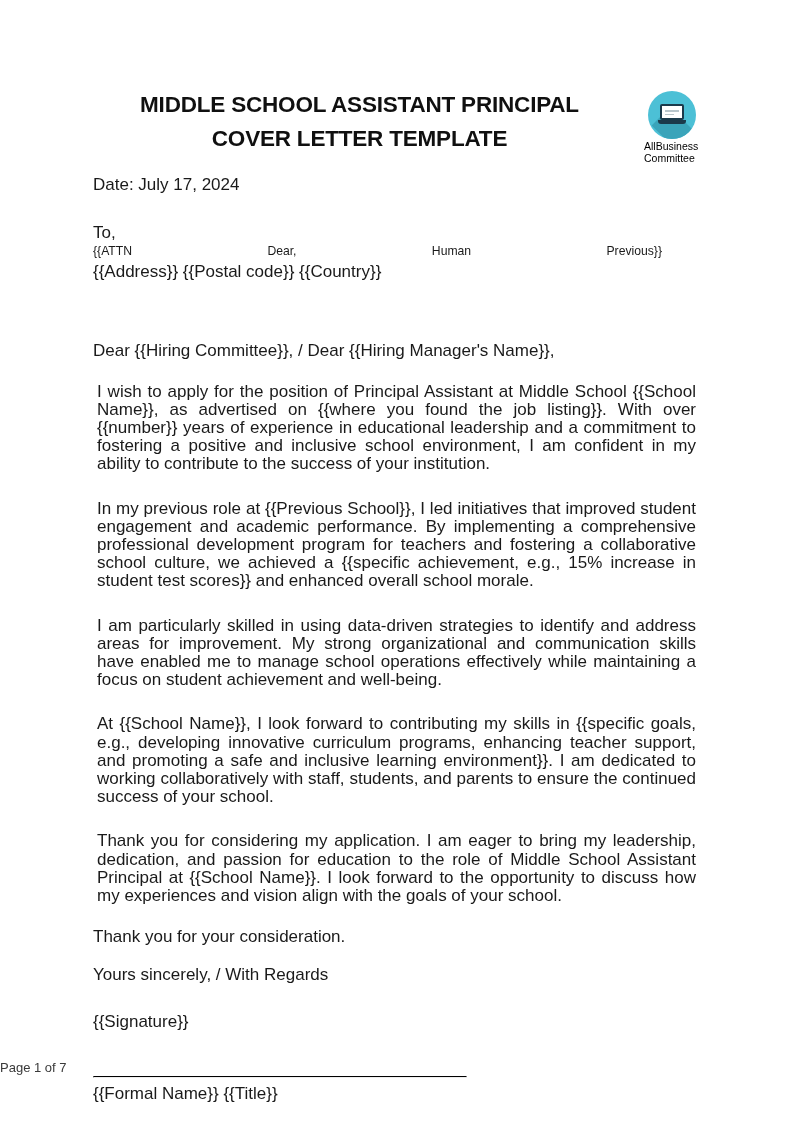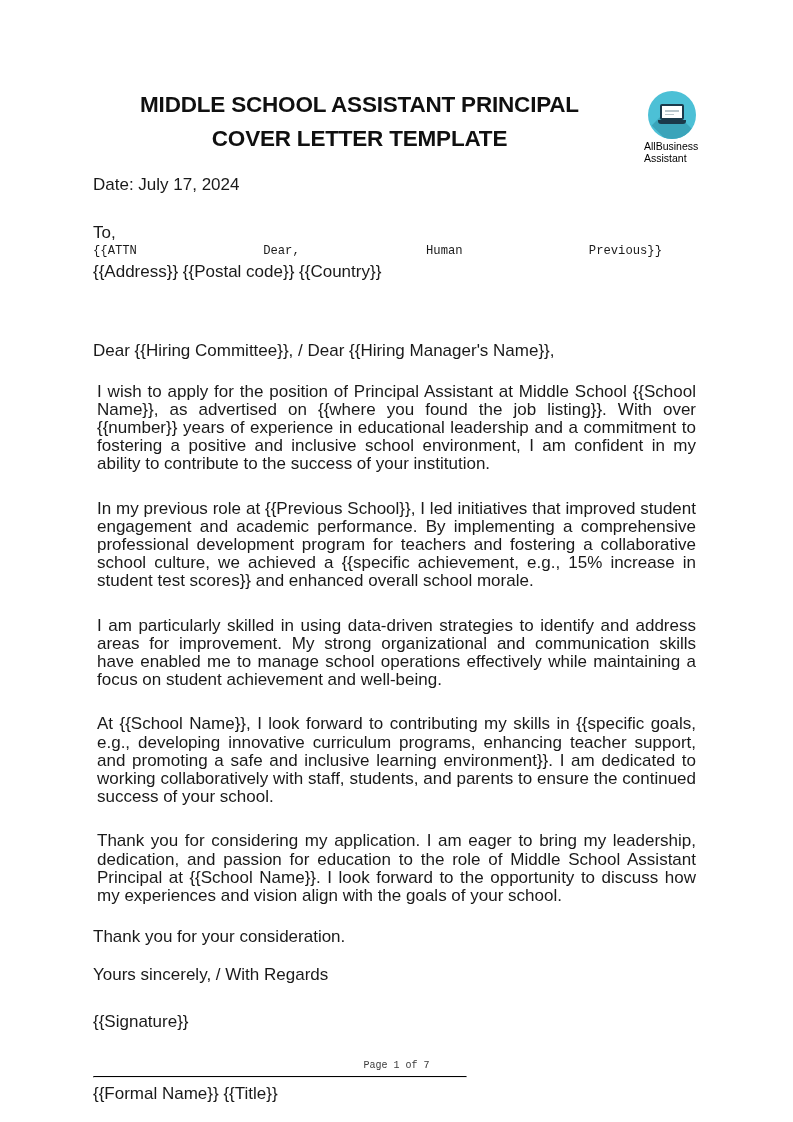--- a/index.html
+++ b/index.html
@@ -150,40 +150,38 @@
   .gap-44 { height: 44px; }
 
   
   .recipient-line {
     font-size: 12.2px;
     line-height: 19.5px;
     color: #1a1a1a;
     display: flex;
     justify-content: space-between;
     width: 569px;
-    font-family: Liberation Mono, monospace;
   }
 
   .sig-rule {
     width: 372px;
     height: 0;
     border-top: 1.3px solid #000000;
     margin: 0;
   }
 
   
   .footer {
     position: absolute;
     left: 0;
     top: 1060px;
     width: 793px;
-    text-align: center;
-    font-size: 10px;
+    text-align: left;
+    font-size: 13px;
     color: #3a3a3a;
-    font-family: Liberation Mono, monospace;
   }
 </style>
 </head>
 <body>
 
 <div class="page">
 
   <div class="header">
 
     <div class="title-block">
@@ -199,21 +197,21 @@
             <div class="logo-screen-inner">
               <div class="logo-screen-bar"></div>
               <div class="logo-screen-bar2"></div>
             </div>
           </div>
           <div class="logo-base"></div>
         </div>
       </div>
       <div class="logo-text">
         <div>AllBusiness</div>
-        <div>Assistant</div>
+        <div>Committee</div>
       </div>
     </div>
 
   </div>
 
   <div class="body-area">
 
     <div class="line">Date:  July 17, 2024</div>
 
     <div class="gap-28"></div>

